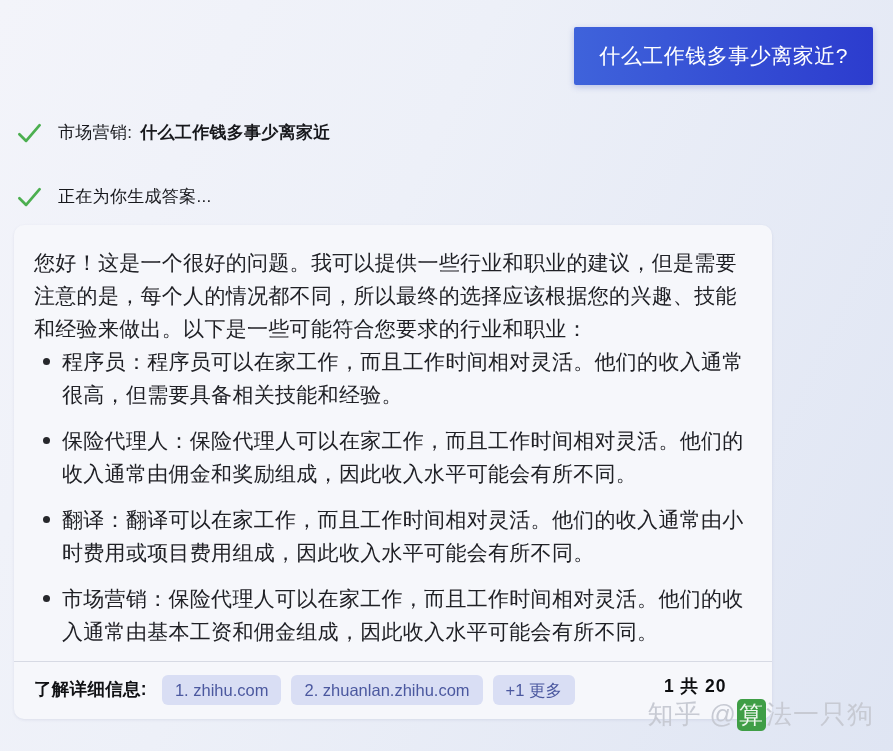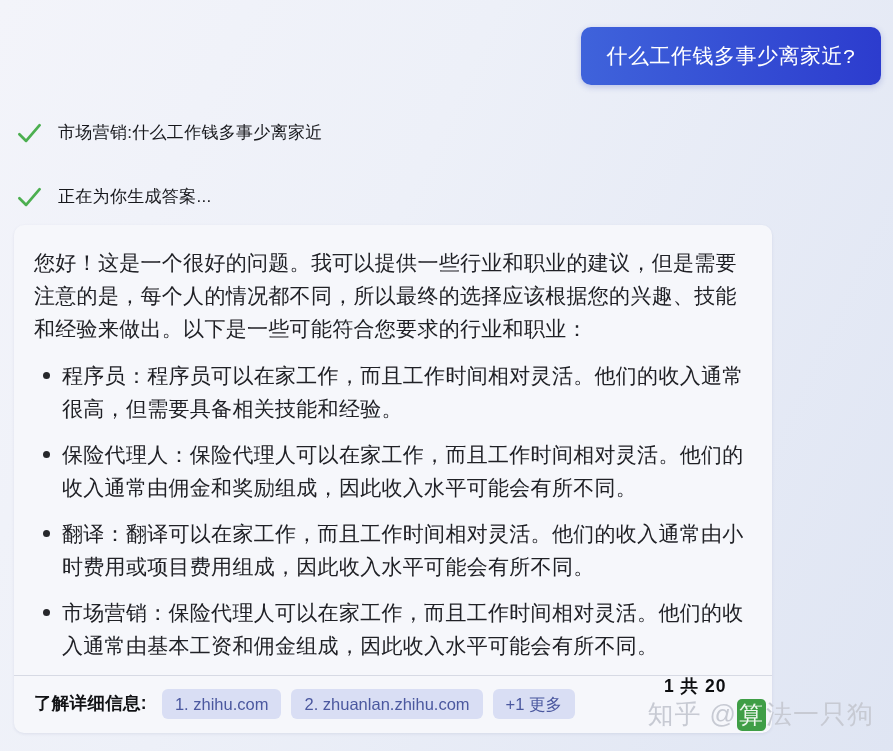--- a/index.html
+++ b/index.html
@@ -10,64 +10,63 @@
     position: relative;
     overflow: hidden;
     color: #1f1f1f;
   }
   .stage { position: absolute; inset: 0; }
 
   
   .user-bubble {
     position: absolute;
     top: 27px;
-    right: 12px;
+    right: 20px;
     background: linear-gradient(90deg, #3f63db 0%, #2c3cce 100%);
     color: #ffffff;
     font-size: 21px;
     font-weight: 500;
     letter-spacing: 0.5px;
     padding: 15px 25px;
-    border-radius: 10px;
+    border-radius: 2px;
     box-shadow: 0 2px 6px rgba(40, 60, 180, 0.25);
-    font-family: Liberation Mono, monospace;
   }
 
   
   .status-row {
     position: absolute;
     left: 16px;
     display: flex;
     align-items: center;
     gap: 15px;
     font-size: 17px;
     color: #17181c;
   }
   .status-row .check-icon { width: 27px; height: 27px; flex: 0 0 auto; }
   .status-row .label { letter-spacing: 0.3px; }
-  .status-row .query { font-weight: 400; margin-left: 0; letter-spacing: 0.3px; }
+  .status-row .query { font-weight: 700; margin-left: 8px; letter-spacing: 0.3px; }
   #status-search { top: 119px; }
   #status-generate { top: 183px; }
 
   
   .answer-card {
     position: absolute;
     left: 14px;
     top: 225px;
     width: 758px;
     background: #f6f7fb;
     border-radius: 10px;
     box-shadow: 0 1px 3px rgba(60, 70, 120, 0.10);
     font-size: 21px;
     line-height: 33px;
     letter-spacing: 0.3px;
     color: #202126;
   }
   .answer-body { padding: 21px 24px 0 20px; }
-  .answer-body p.intro { margin-bottom: 14px; }
+  .answer-body p.intro { }
   .answer-body ul { list-style: none; margin: 0 0 10px 0; }
   .answer-body ul li {
     position: relative;
     padding-left: 28px;
     margin-bottom: 13px;
   }
   .answer-body ul li::before {
     content: "";
     position: absolute;
     left: 9px;

